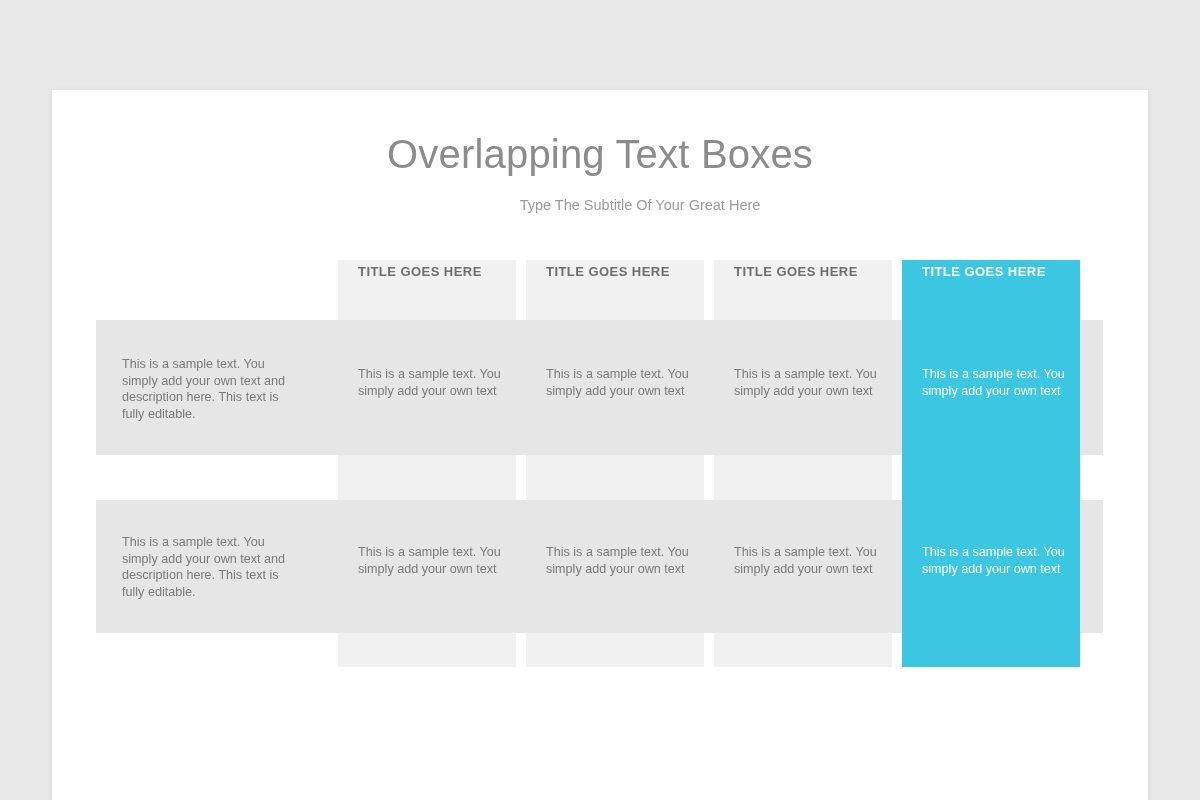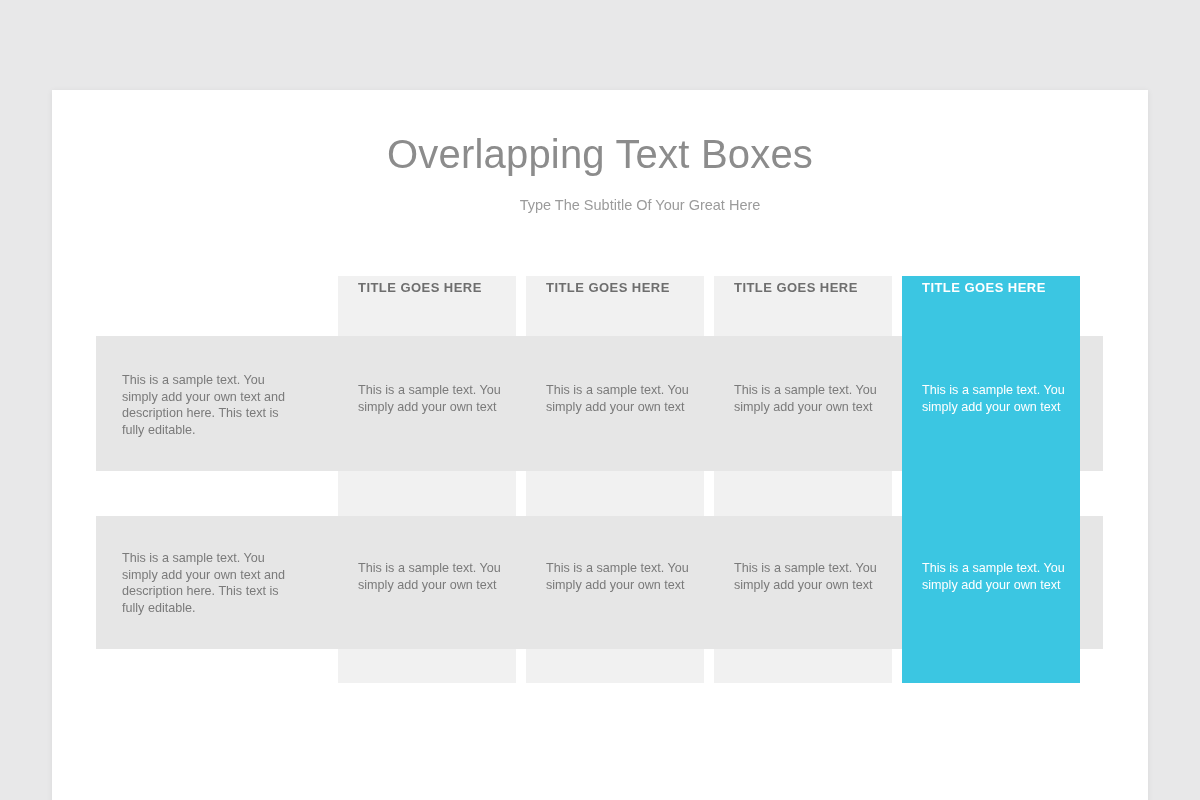--- a/index.html
+++ b/index.html
@@ -27,21 +27,21 @@
   }
   #subtitle{
     position:absolute;left:0;top:107px;width:1096px;
     text-align:center;
     font-size:14.5px;font-weight:400;
     color:#9b9b9b;
     white-space:nowrap;
     margin-left:40px;
   }
   
-  #diagram{position:absolute;left:0;top:16px;width:1096px;height:620px;}
+  #diagram{position:absolute;left:0;top:0;width:1096px;height:620px;}
 
   
   .col-strip{
     position:absolute;
     top:170px;
     width:178px;height:407px;
     background:#f1f1f1;
     z-index:1;
   }
   .col-strip.accent{background:#3bc6e2;z-index:3;}

